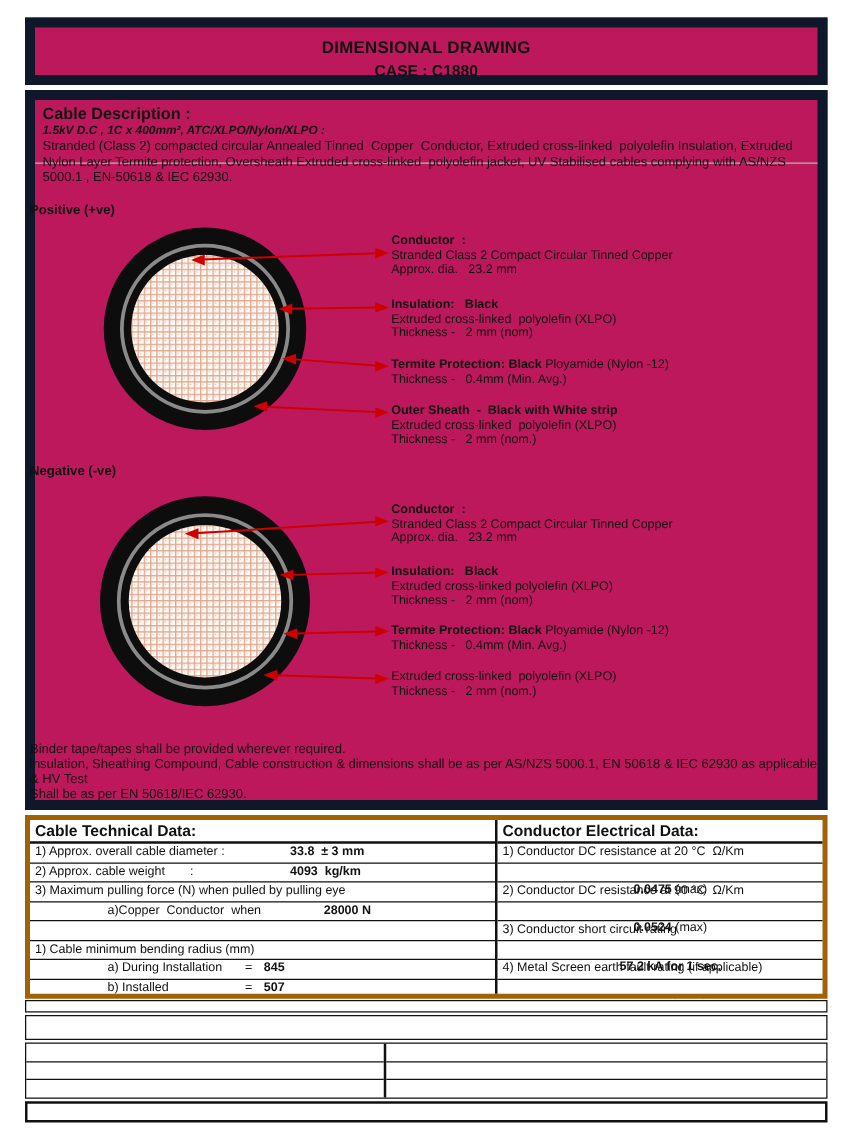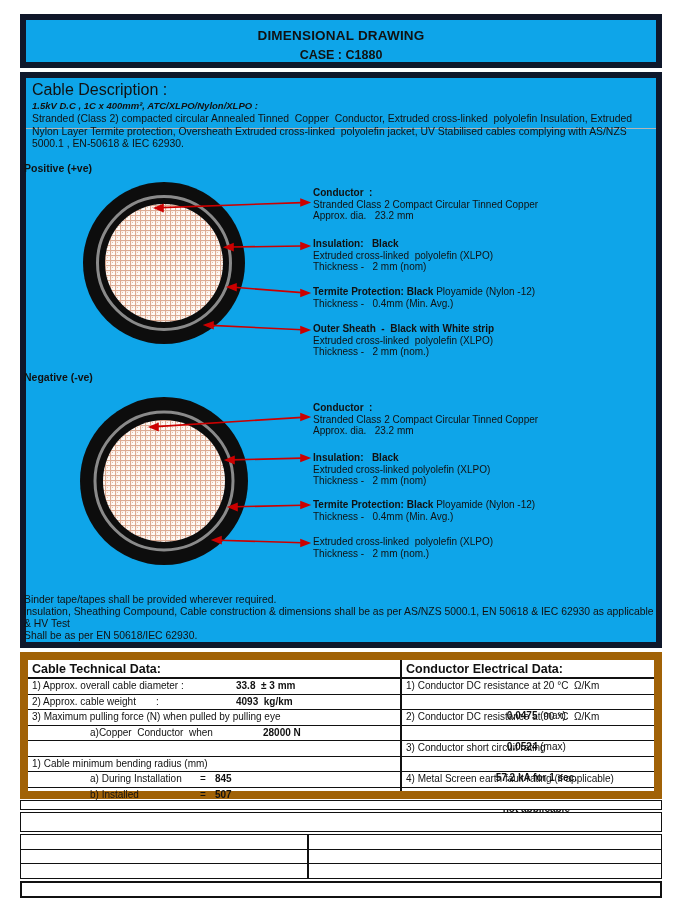--- a/index.html
+++ b/index.html
@@ -2,47 +2,47 @@
 <html><head>
 <meta charset="utf-8">
 <style>
   html,body{margin:0;padding:0;}
   body{
     width:680px;height:909px;background:#ffffff;position:relative;
     font-family:"Liberation Sans","DejaVu Sans",sans-serif;color:#111;
     -webkit-font-smoothing:antialiased;
   }
   .abs{position:absolute;}
-  .box{border:6px solid #0f172a;background:#0ea5e9;box-sizing:border-box;}
+  .box{border:8px solid #0f172a;background:#be185d;box-sizing:border-box;}
 
   
   #title-box{left:20px;top:14px;width:642px;height:54px;text-align:center;}
   #title-line1{font-size:13.5px;font-weight:bold;margin-top:8px;letter-spacing:.2px;}
   #title-line2{font-size:12.5px;font-weight:bold;margin-top:5px;}
 
   
   #content-box{left:20px;top:72px;width:642px;height:576px;}
 
   .desc{padding:3px 6px 0 6px;border-bottom:1px solid #b5b5b5;height:47px;}
-  .desc-heading{font-size:16px;font-weight:normal;}
+  .desc-heading{font-size:13px;font-weight:bold;}
   .desc-spec{font-size:9.5px;font-weight:bold;font-style:italic;margin-top:1px;}
   .desc-body{font-size:10.4px;line-height:12.5px;margin-top:2px;white-space:pre-wrap;}
 
   .section-label{font-size:10.5px;font-weight:bold;white-space:pre-wrap;}
 
   .callout{width:250px;}
   .c-title{font-size:10px;line-height:11.5px;white-space:pre-wrap;}
   .c-title .b{font-weight:bold;}
   .c-line{font-size:10px;line-height:11.5px;white-space:pre-wrap;}
 
   .note-heading{font-size:10.5px;font-weight:bold;text-decoration:underline;}
   .note-line{font-size:10.4px;line-height:12px;white-space:pre-wrap;}
 
   
-  #tables-box{left:20px;top:652px;width:642px;height:147px;display:flex;border:8px solid #a16207;box-sizing:border-box;}
+  #tables-box{left:20px;top:652px;width:642px;height:147px;display:flex;border:4px solid #a16207;box-sizing:border-box;}
   #cable-table{width:374px;border-right:2px solid #111;box-sizing:border-box;}
   #electrical-table{flex:1;}
   .t-header{height:19px;line-height:19px;font-size:12.5px;font-weight:bold;padding-left:4px;border-bottom:2px solid #111;box-sizing:border-box;}
   .t-row{position:relative;height:15.5px;line-height:14.5px;font-size:10px;border-bottom:1px solid #111;box-sizing:border-box;white-space:pre-wrap;}
   .t-row:last-child{border-bottom:none;}
   .t-row .lbl{position:absolute;left:4px;top:0;}
   .t-row .lbl.ind{left:62px;}
   .t-row .colon{position:absolute;left:128px;top:0;}
   .t-row .eq{position:absolute;left:172px;top:0;}
   .t-row .val{position:absolute;font-weight:bold;top:0;}

